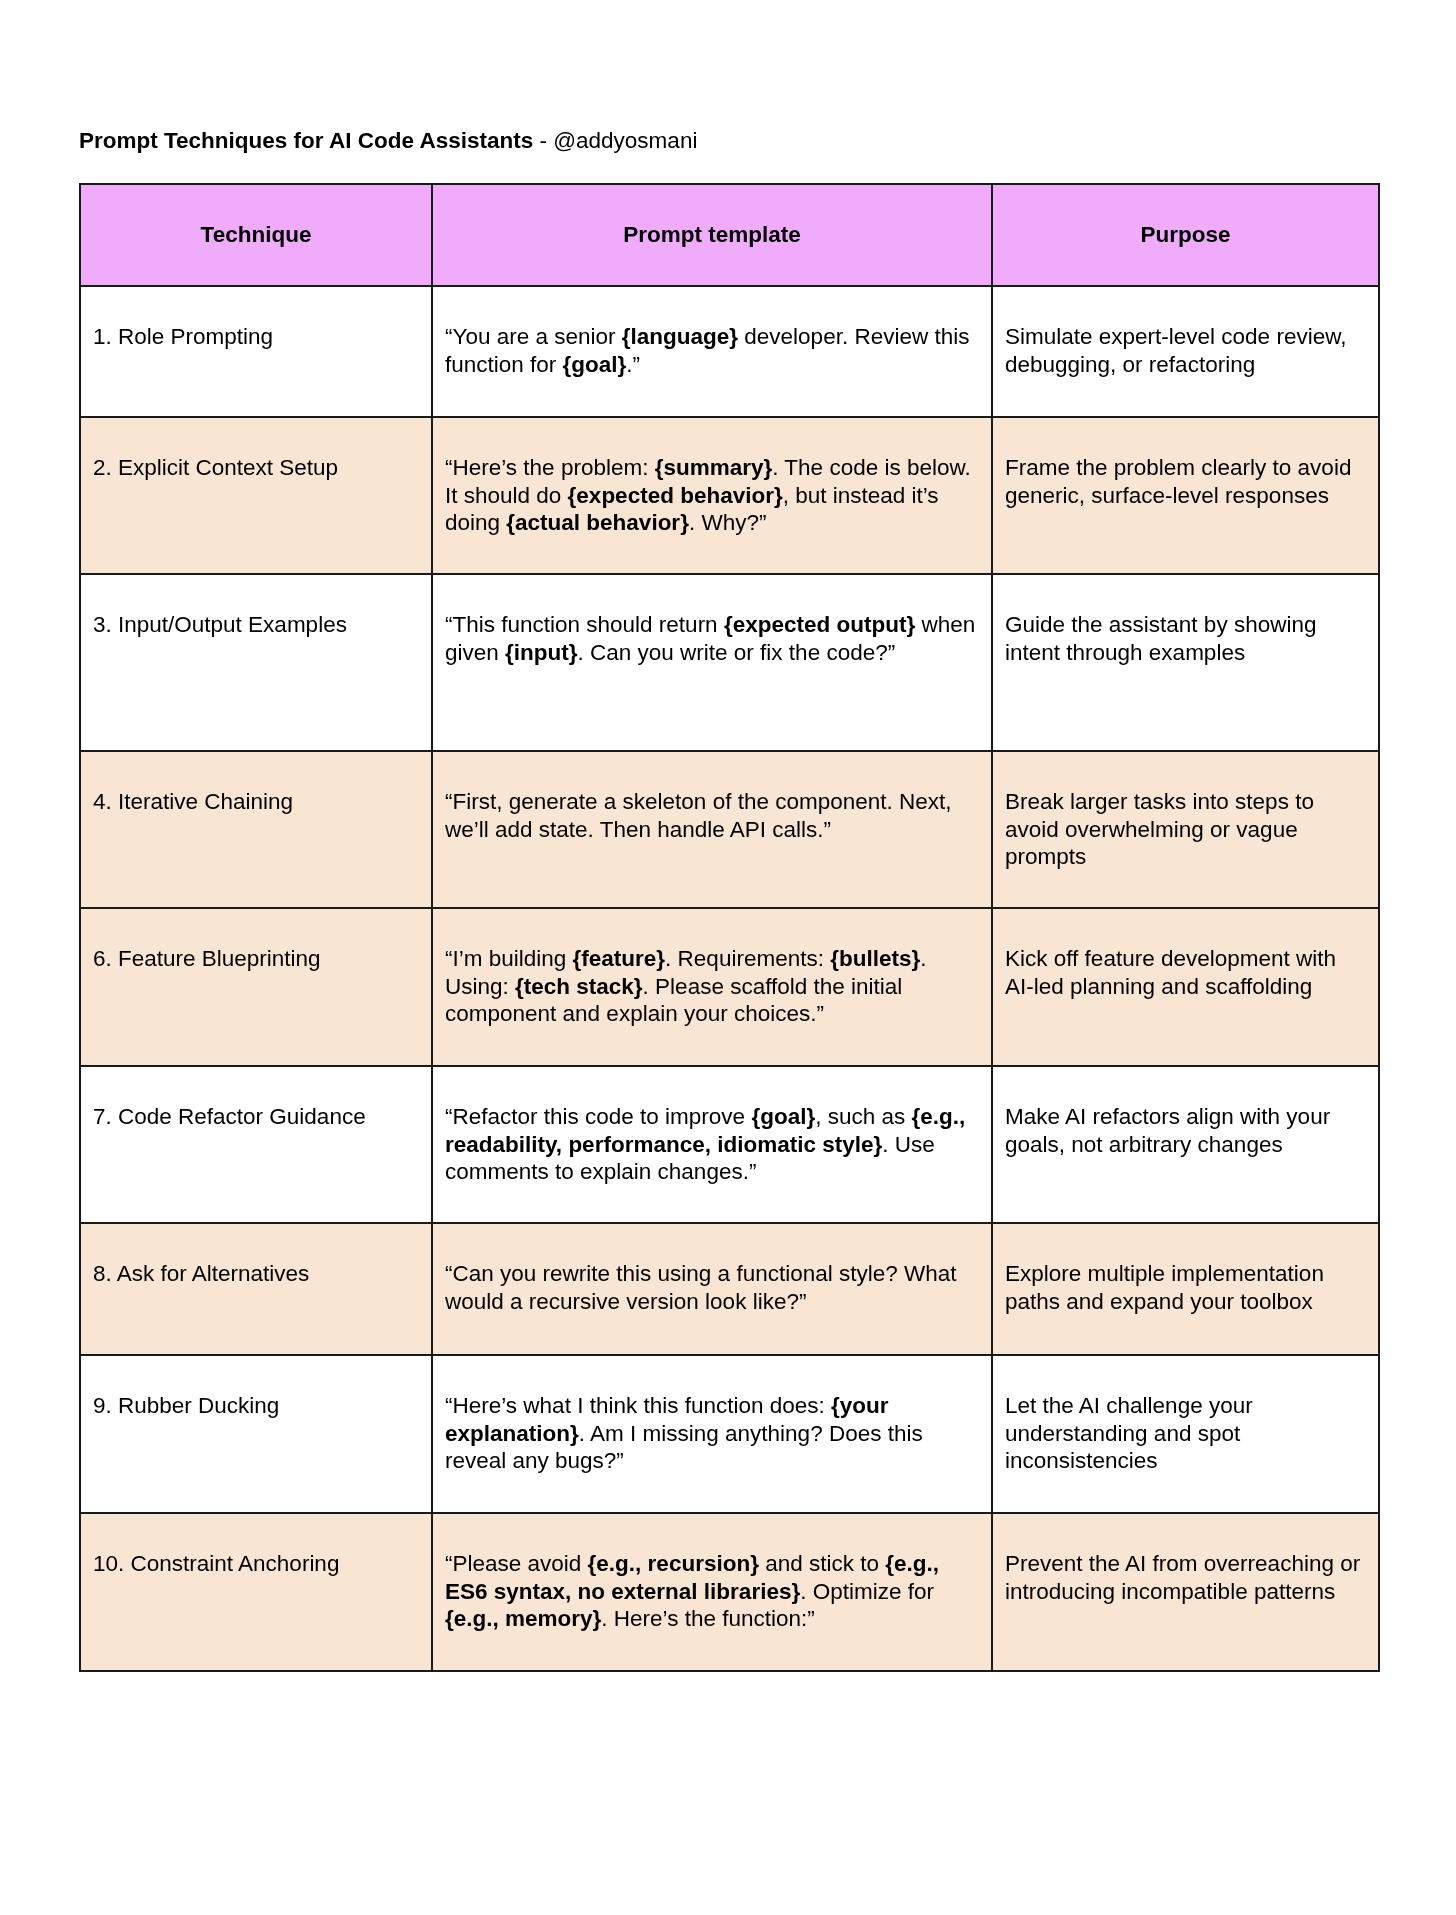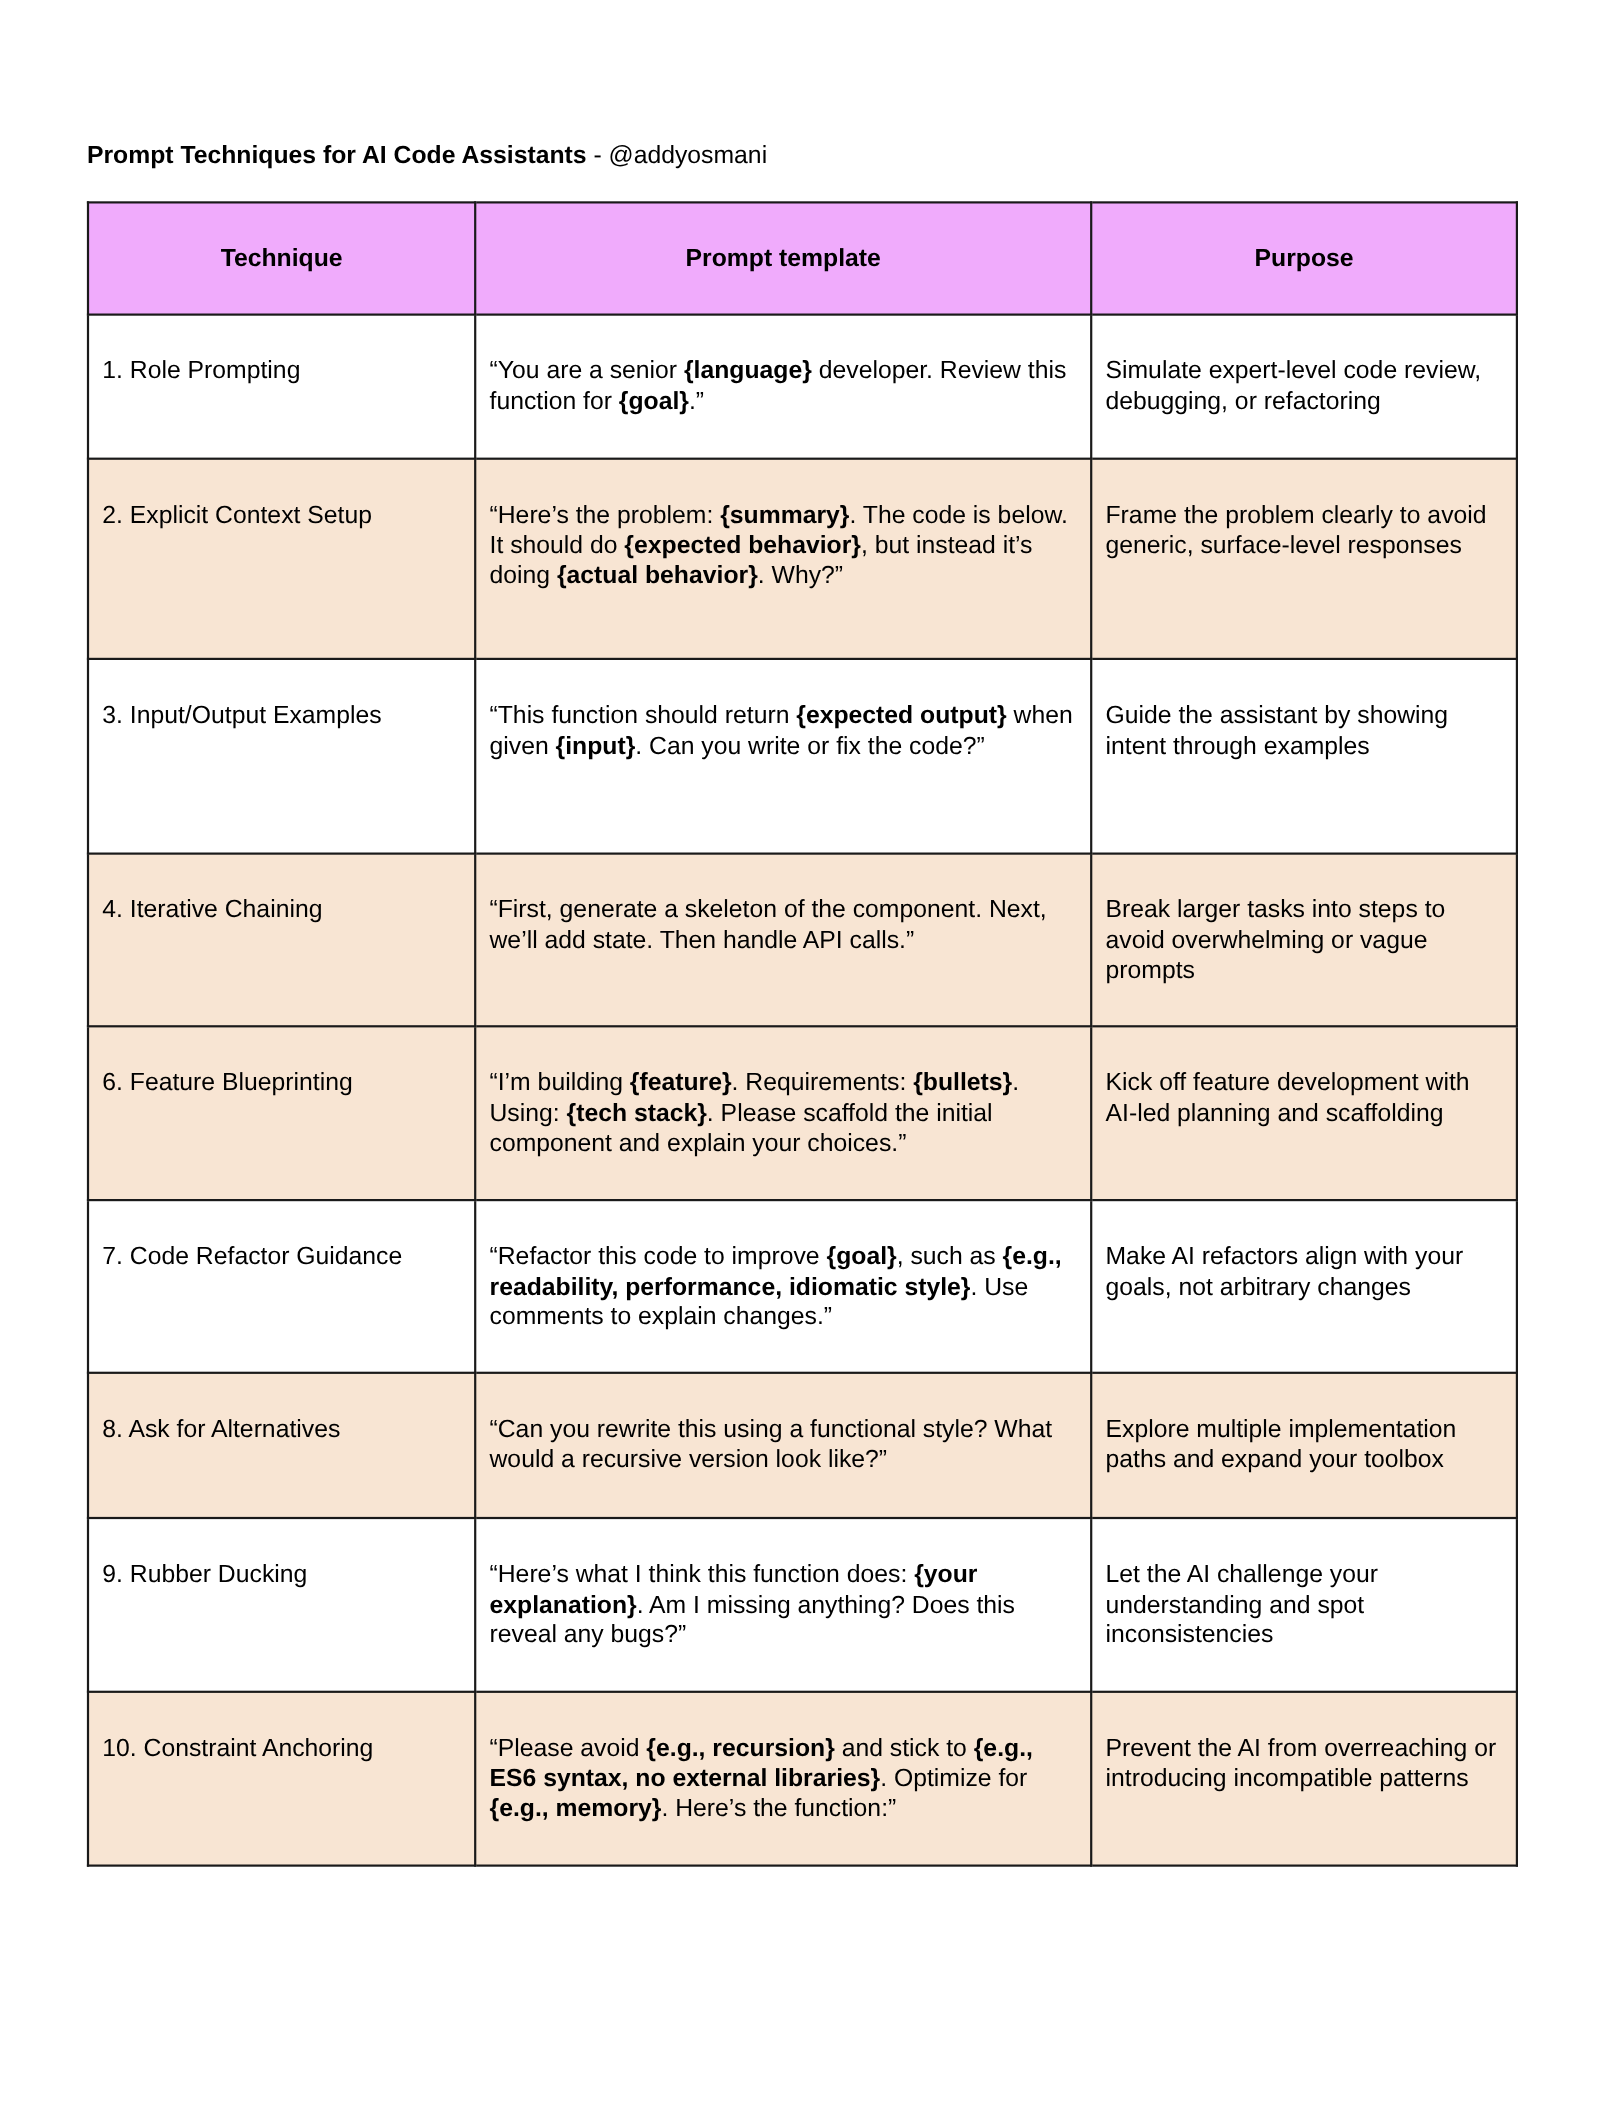--- a/index.html
+++ b/index.html
@@ -34,21 +34,21 @@
       <th>Prompt template</th>
       <th>Purpose</th>
     </tr>
   </thead>
   <tbody id="tbody">
       <tr class="row" style="height: 131px;">
         <td>1. Role Prompting</td>
         <td><span>“You are a senior </span><span class="b">{language}</span><span> developer. Review this function for </span><span class="b">{goal}</span><span>.”</span></td>
         <td>Simulate expert-level code review, debugging, or refactoring</td>
       </tr>
-      <tr class="row alt" style="height: 182px;">
+      <tr class="row alt" style="height: 157px;">
         <td>2. Explicit Context Setup</td>
         <td><span>“Here’s the problem: </span><span class="b">{summary}</span><span>. The code is below. It should do </span><span class="b">{expected behavior}</span><span>, but instead it’s doing </span><span class="b">{actual behavior}</span><span>. Why?”</span></td>
         <td>Frame the problem clearly to avoid generic, surface-level responses</td>
       </tr>
       <tr class="row" style="height: 177px;">
         <td>3. Input/Output Examples</td>
         <td><span>“This function should return </span><span class="b">{expected output}</span><span> when given </span><span class="b">{input}</span><span>. Can you write or fix the code?”</span></td>
         <td>Guide the assistant by showing intent through examples</td>
       </tr>
       <tr class="row alt" style="height: 157px;">

